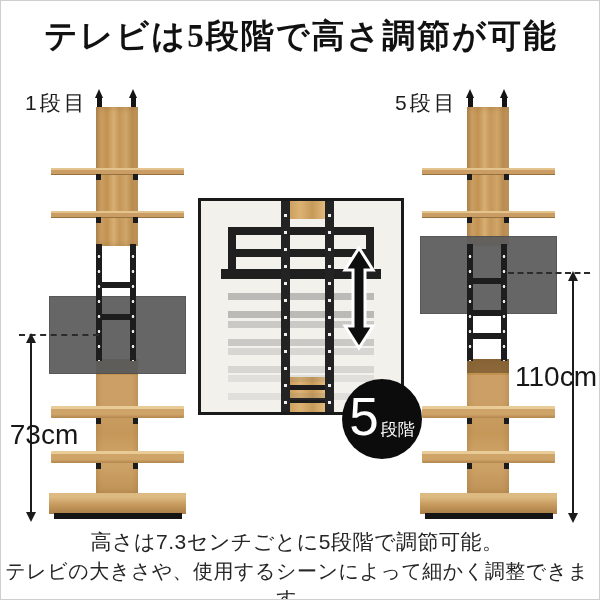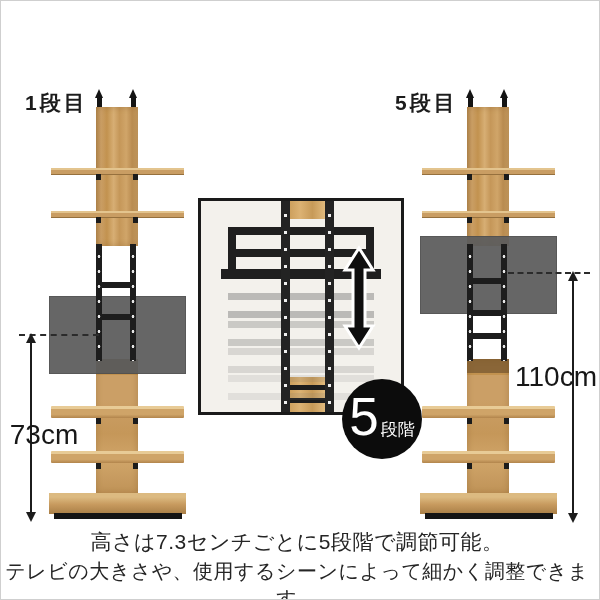--- a/index.html
+++ b/index.html
@@ -5,21 +5,21 @@
   html,body{margin:0;padding:0;background:#fff;}
   .stage{position:relative;width:600px;height:600px;background:#ffffff;
          border:1px solid #cfcfcf;box-sizing:border-box;overflow:hidden;
          font-family:"Liberation Sans","DejaVu Sans",sans-serif;color:#1a1a1a;}
   .abs{position:absolute;}
 
   
   .title{left:0;top:13px;width:600px;text-align:center;
          font-family:"Liberation Serif","DejaVu Serif",serif;
          font-size:33px;font-weight:600;letter-spacing:2px;color:#111;}
-  .lvl{font-size:21px;font-weight:700;letter-spacing:3px;color:#1c1c1c;}
+  .lvl{font-size:21px;font-weight:400;letter-spacing:3px;color:#1c1c1c;}
   .cm{font-size:28px;font-weight:500;color:#171717;text-align:right;}
   .caption{left:0;width:592px;text-align:center;color:#252525;}
   .cap1{top:527px;font-size:21px;letter-spacing:0.5px;}
   .cap2{top:557px;font-size:20px;letter-spacing:0.5px;}
 
   
   .woodv{background:linear-gradient(90deg,#b68a50 0%,#cb9f66 12%,#c2924f 26%,
           #d7ae74 42%,#c59759 56%,#d0a569 72%,#ba8c51 86%,#c99e64 100%);
          box-shadow:inset 0 0 6px rgba(120,80,30,.35);}
   .shade{background:linear-gradient(180deg,#8a6638 0 14px,#c2924f 14px 16px,
@@ -72,20 +72,21 @@
          background:#0c0c0c;display:flex;align-items:baseline;justify-content:center;
          z-index:10;}
   .badge-num{font-size:53px;font-weight:400;color:#fff;line-height:76px;}
   .badge-sub{font-size:17px;font-weight:500;color:#fff;margin-left:2px;}
 </style>
 </head>
 <body>
 
 <div class="stage">
 
+  <div class="abs title">テレビは5段階で高さ調節が可能</div>
 
   <div>
     <div class="abs lvl" style="left:24px;top:88px">1段目</div>
     <div class="abs rod" style="left:96px;top:96px"></div>
     <div class="abs rod" style="left:130px;top:96px"></div>
     <div class="abs woodv" style="left:95px;top:106px;width:42px;height:139px"></div>
     <div class="abs shelf" style="left:50px;top:167px"></div>
     <div class="abs clip" style="left:95px;top:173px"></div>
     <div class="abs clip" style="left:132px;top:173px"></div>
     <div class="abs shelf" style="left:50px;top:210px"></div>

